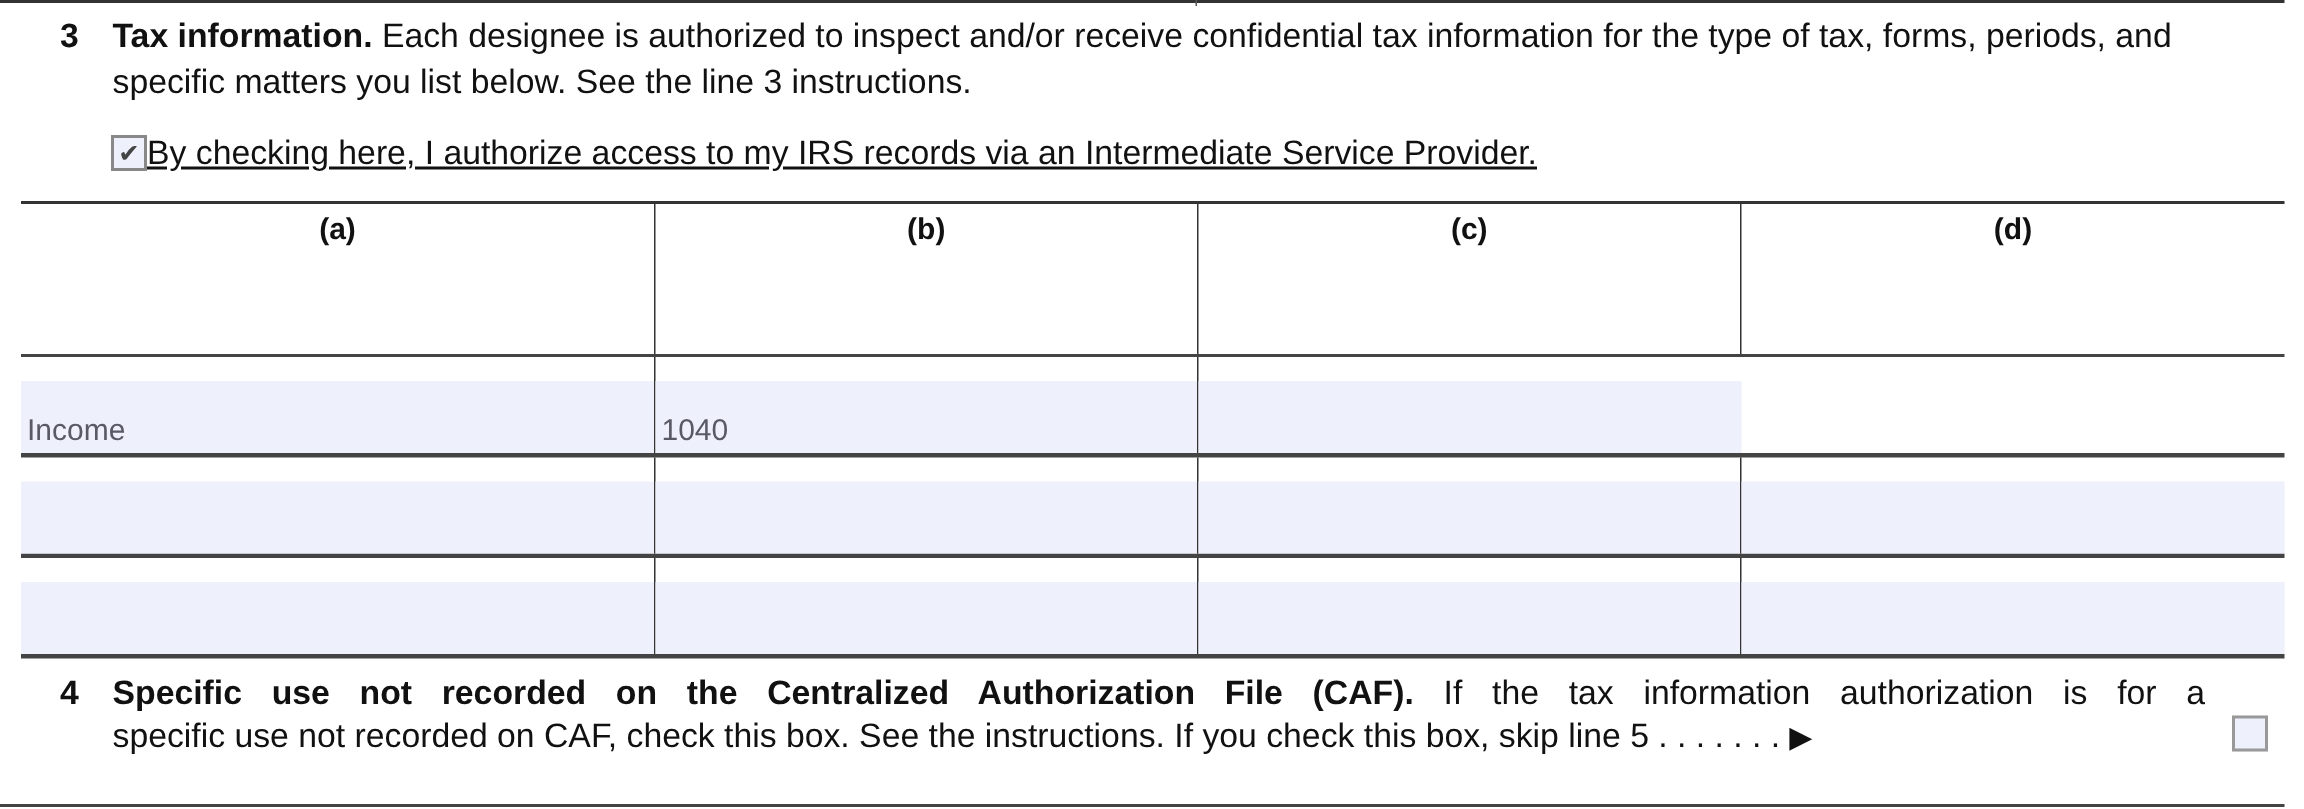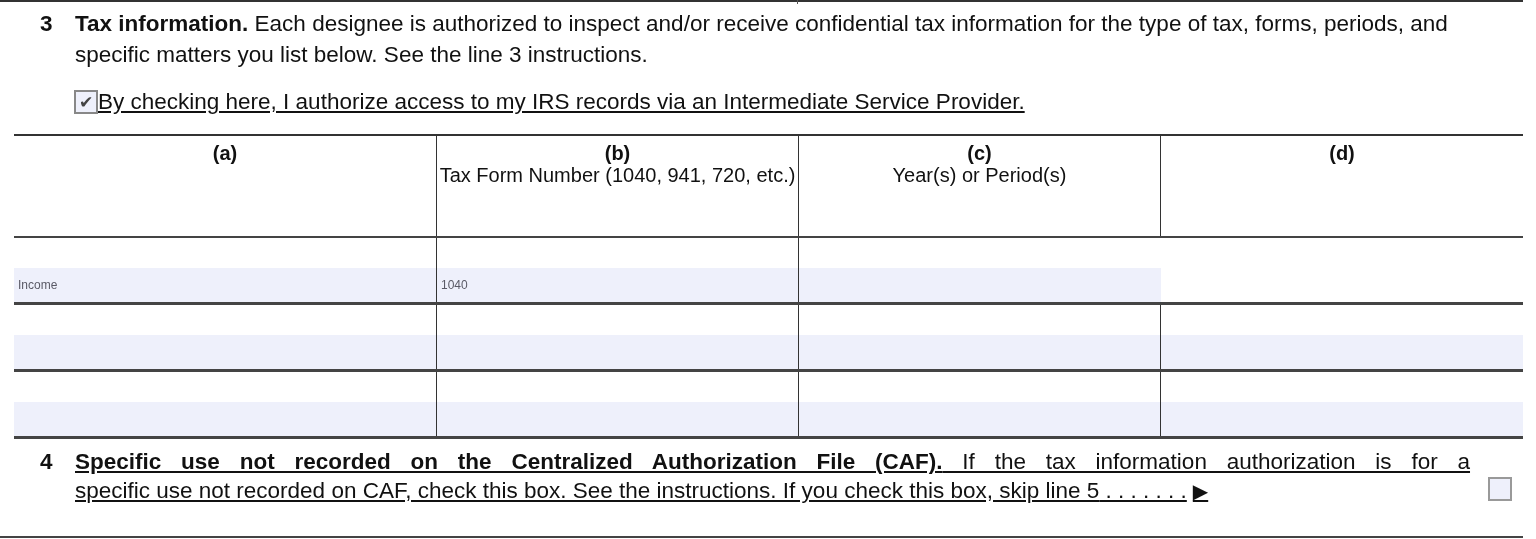--- a/index.html
+++ b/index.html
@@ -29,27 +29,27 @@
     .th .letter { font-weight: bold; display: block; }
     .col-a { width: 423px; }
     .col-b { width: 362px; }
     .col-c { width: 362px; }
     .col-d { width: 362px; }
 
     .row { display: flex; height: 67px; border-bottom: 3px solid #444; }
     .cell { border-right: 1.5px solid #333; position: relative; }
     .cell:last-child { border-right: none; }
     .fill {
-      position: absolute; left: 0; right: 0; bottom: 0; height: 34px; background: #eef0fb;
-      font-size: 12px; color: #5a5a66; line-height: 34px; padding: 0 4px;
+      position: absolute; left: 0; right: 0; bottom: 0; height: 48px; background: #eef0fb;
+      font-size: 20px; color: #5a5a66; line-height: 34px; padding: 16px 4px;
     }
     .fill.center { text-align: left; }
 
     .line4 { position: absolute; left: 40px; top: 447px; width: 1430px; font-size: 22.5px; line-height: 29px; }
-    .line4 .text { margin-left: 35px; text-align: justify; text-decoration: underline; }
+    .line4 .text { margin-left: 35px; text-align: justify; }
     .line4 .first { display: block; text-align: justify; text-align-last: justify; }
     .arrow { font-size: 20px; margin-left: 6px; }
     .caf-box { position: absolute; left: 1488px; top: 477px; width: 24px; height: 24px; border: 2px solid #999; background: #eef0fb; }
 
     .bottom-rule { position: absolute; left: 0; top: 536px; width: 1523px; height: 2px; background: #444; }
   </style>
 </head>
 <body>
 
 <div class="top-rule"></div>
@@ -69,25 +69,23 @@
   <span class="label">By checking here, I authorize access to my IRS records via an Intermediate Service Provider.</span>
 </div>
 
 <div class="table">
   <div class="thead">
     <div class="th col-a">
       <span class="letter">(a)</span>
     </div>
     <div class="th col-b">
       <span class="letter">(b)</span>
-      <span>Tax Form Number (1040, 941, 720, etc.)</span>
     </div>
     <div class="th col-c">
       <span class="letter">(c)</span>
-      <span>Year(s) or Period(s)</span>
     </div>
     <div class="th col-d">
       <span class="letter">(d)</span>
     </div>
   </div>
 
   <div class="row">
     <div class="cell col-a">
         <div class="fill">Income</div>
       </div>

